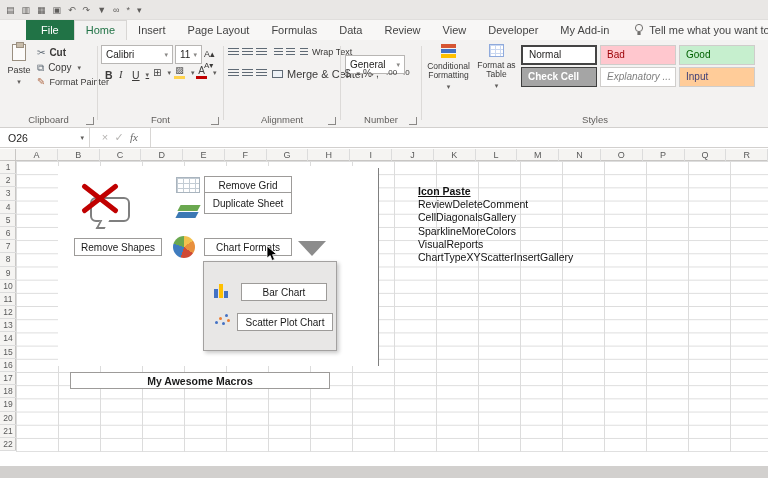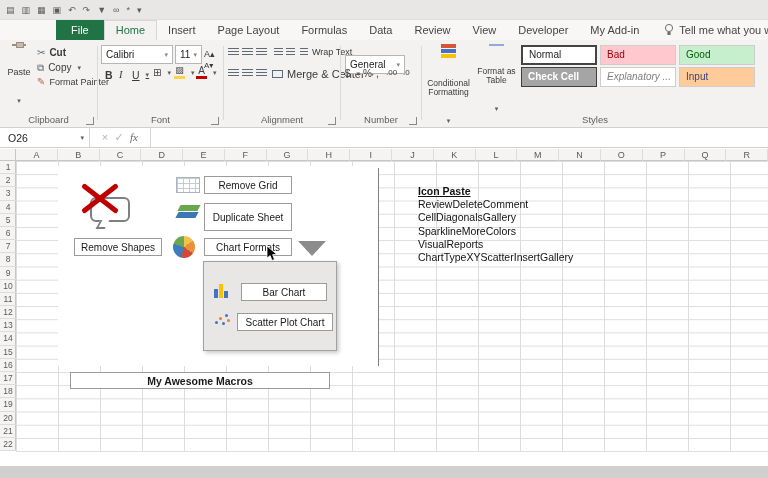--- a/index.html
+++ b/index.html
@@ -13,33 +13,33 @@
   
   .titlebar { position:absolute; left:0; top:0; width:768px; height:20px; background:#e9e7e5; border-bottom:1px solid #e0dedc; }
   .qat { position:absolute; left:6px; top:0; height:20px; display:flex; align-items:center; gap:7px; }
   .qat-ico { font-size:9px; color:#5f5d5b; line-height:20px; cursor:default; }
   .win-title { position:absolute; left:540px; top:0; width:200px; height:20px; line-height:20px; text-align:center; font-size:10.5px; color:#5f5d5b; white-space:nowrap; }
 
   
   .tabrow { position:absolute; left:0; top:20px; width:768px; height:20px; background:#f8f7f6; display:flex; align-items:flex-end; padding-left:26px; }
   .tabs { display:flex; height:20px; }
   .tab { height:20px; line-height:20px; padding:0 11px; font-size:11px; color:#444; white-space:nowrap; cursor:default; }
-  .tabs .tab:first-child { background:#217346; color:#fff; padding:0 15px;margin-left:30px; }
+  .tabs .tab:first-child { background:#217346; color:#fff; padding:0 15px; }
   .tabs .tab:nth-child(2) { background:#f3f2f1; color:#217346; border:1px solid #d8d6d4; border-bottom:none; line-height:18px; }
   .tellme { display:flex; align-items:center; gap:5px; height:20px; margin-left:14px; color:#454545; font-size:11px; white-space:nowrap; }
 
   
   .ribbon { position:absolute; left:0; top:40px; width:768px; height:88px; background:#f3f2f1; border-bottom:1px solid #d2d0ce; }
   .grp { position:absolute; top:0; height:88px; }
   .grp-label { position:absolute; left:0; bottom:3px; width:100%; text-align:center; font-size:9.5px; color:#605e5c; }
   .launcher { position:absolute; bottom:3px; width:8px; height:8px; border-right:1px solid #8a8886; border-bottom:1px solid #8a8886; }
   .vsep { position:absolute; top:6px; width:1px; height:74px; background:#dcdad8; }
 
   .smallbtn { position:absolute; display:flex; align-items:center; gap:4px; font-size:10px; color:#3b3a39; white-space:nowrap; cursor:default; }
-  .bigbtn { position:absolute; display:flex; flex-direction:column; align-items:center; justify-content:flex-start; gap:21px; font-size:9px; color:#3b3a39; text-align:center; cursor:default; }
+  .bigbtn { position:absolute; display:flex; flex-direction:column; align-items:center; justify-content:flex-start; gap:4px; font-size:9px; color:#3b3a39; text-align:center; cursor:default; }
   .dd::after { content:"▾"; font-size:7px; color:#605e5c; margin-left:2px; }
   .caret { font-size:7px; color:#605e5c; line-height:6px; }
 
   .combo { position:absolute; background:#fff; border:1px solid #b8b6b4; height:19px; display:flex; align-items:center; font-size:10px; color:#252423; padding:0 4px; }
   .combo .cv { flex:1; overflow:hidden; white-space:nowrap; }
   .combo::after { content:"▾"; font-size:7px; color:#8a8886; }
 
   .paste-ico { width:14px; height:17px; border:1px solid #9a8f80; background:#fcfbfa; position:relative; }
   .paste-ico::before { content:""; position:absolute; left:3px; top:-3px; width:6px; height:4px; background:#c7bba9; border:1px solid #9a8f80; }
 
@@ -393,21 +393,21 @@
 
   <div class="grid-ico"></div>
   <div class="sheet-btn" style="left:204px;top:176px;width:88px;height:18px;">
       <span>Remove Grid</span>
     </div>
 
   <div class="layers-ico">
       <span class="l1"></span>
       <span class="l2"></span>
     </div>
-  <div class="sheet-btn" style="left:204px;top:203px;width:88px;height:28px;">
+  <div class="sheet-btn" style="left:204px;top:192px;width:88px;height:22px;">
       <span>Duplicate Sheet</span>
     </div>
 
   <div class="sheet-btn" style="left:74px;top:238px;width:88px;height:18px;">
       <span>Remove Shapes</span>
     </div>
 
   <div class="pie-ico"></div>
   <div class="sheet-btn" style="left:204px;top:238px;width:88px;height:18px;">
       <span>Chart Formats</span>

